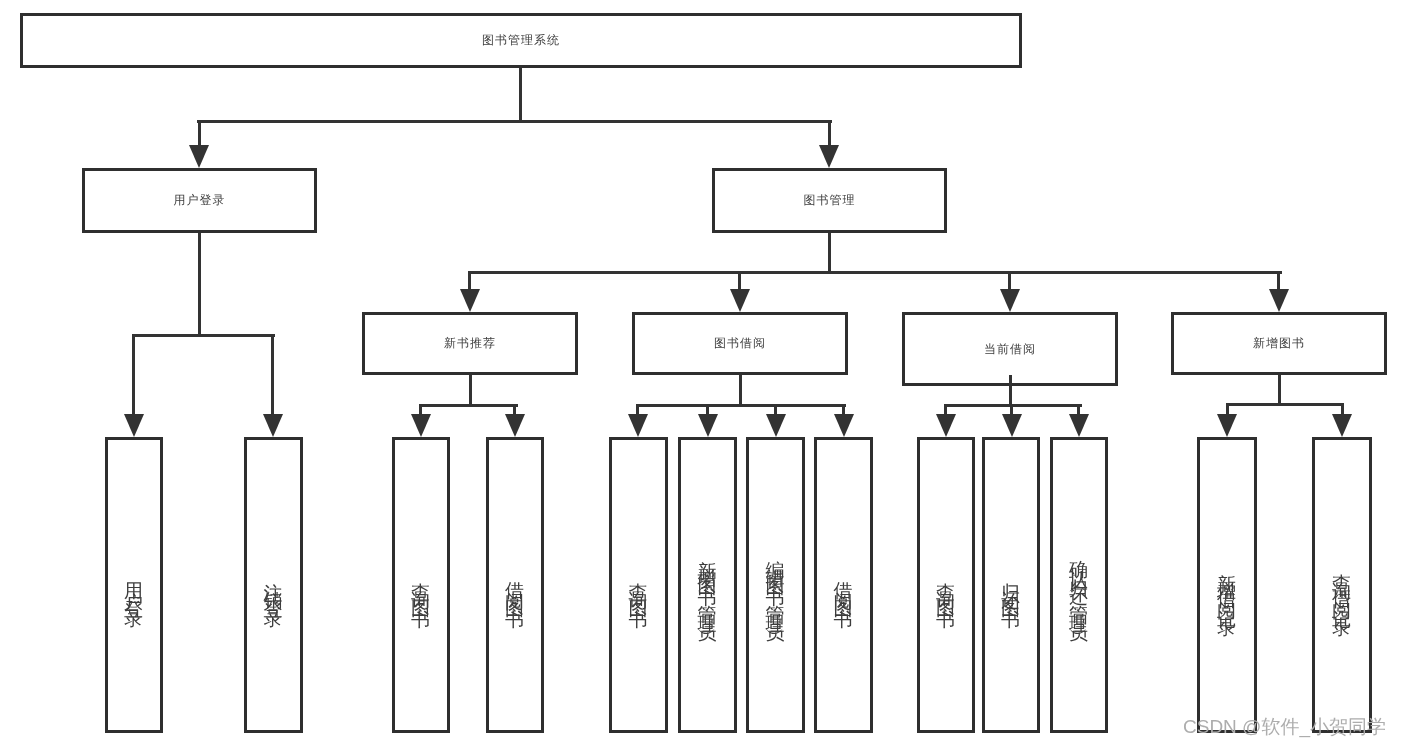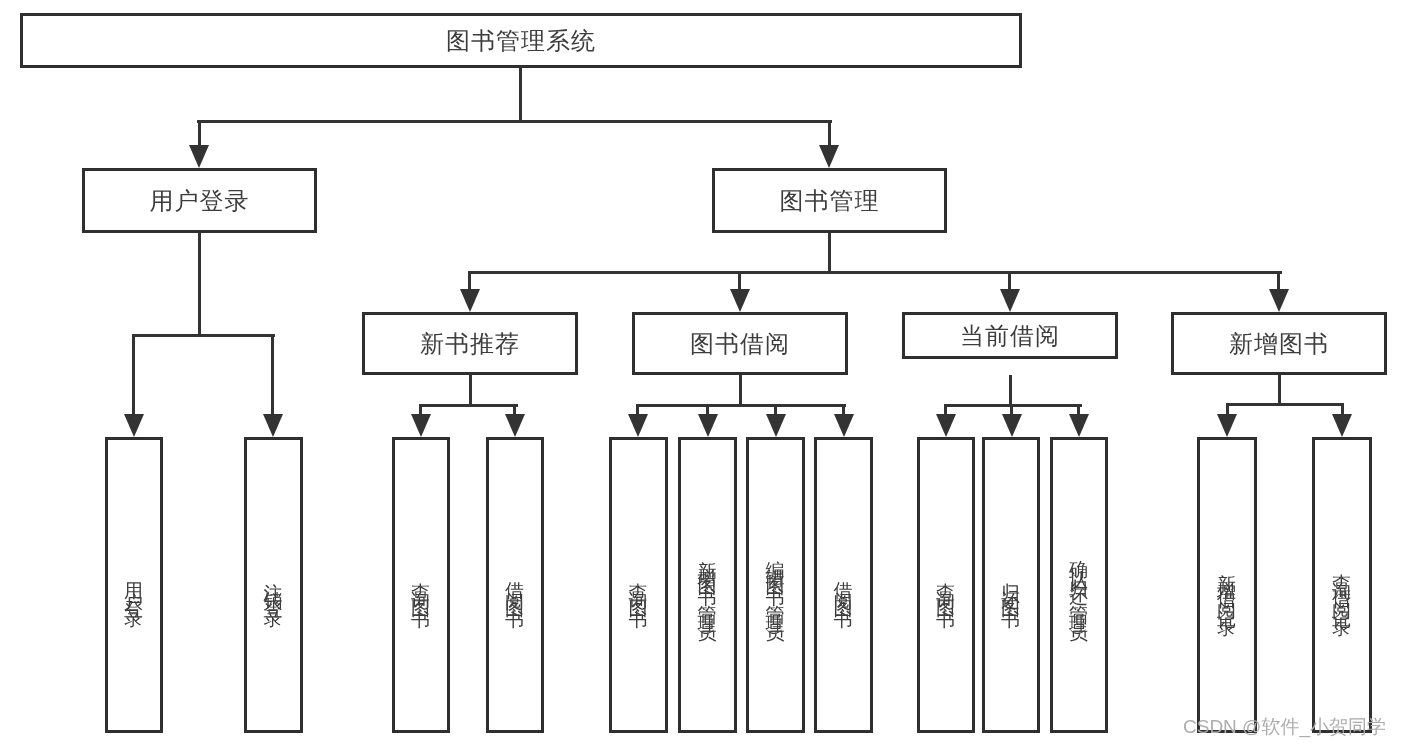--- a/index.html
+++ b/index.html
@@ -5,21 +5,21 @@
   html,body{margin:0;padding:0;background:#ffffff;}
   #canvas{
     position:relative;width:1405px;height:747px;background:#ffffff;
     font-family:"Liberation Sans","DejaVu Sans",sans-serif;overflow:hidden;
   }
   .box{
     position:absolute;box-sizing:border-box;background:#ffffff;
     border:3px solid #2f2f2f;display:flex;align-items:center;justify-content:center;
     color:#3d3d3d;
   }
-  .hbox{font-size:24px;letter-spacing:1px;}
+  .hbox{font-size:12px;letter-spacing:1px;}
   .vbox{font-size:19px;}
   .vbox .vtxt{
     writing-mode:vertical-rl;text-orientation:mixed;
     letter-spacing:9px;line-height:1;white-space:nowrap;
   }
   .ln{position:absolute;background:#333333;display:block;}
   .ar{
     position:absolute;display:block;width:0;height:0;
     border-left:10px solid transparent;border-right:10px solid transparent;
     border-top:23px solid #333333;
@@ -44,21 +44,21 @@
   <div class="box hbox" style="left:712px;top:168px;width:235px;height:65px;">
     <span>图书管理</span>
   </div>
 
   <div class="box hbox" style="left:632px;top:312px;width:216px;height:63px;">
     <span>图书借阅</span>
   </div>
   <div class="box hbox" style="left:362px;top:312px;width:216px;height:63px;">
     <span>新书推荐</span>
   </div>
-  <div class="box hbox" style="left:902px;top:312px;width:216px;height:47px;">
+  <div class="box hbox" style="left:902px;top:312px;width:216px;height:74px;">
     <span>当前借阅</span>
   </div>
   <div class="box hbox" style="left:1171px;top:312px;width:216px;height:63px;">
     <span>新增图书</span>
   </div>
 
   <div class="box vbox" style="left:105px;top:437px;width:58px;height:296px;">
     <span class="vtxt">用户登录</span>
   </div>
   <div class="box vbox" style="left:244px;top:437px;width:59px;height:296px;">

